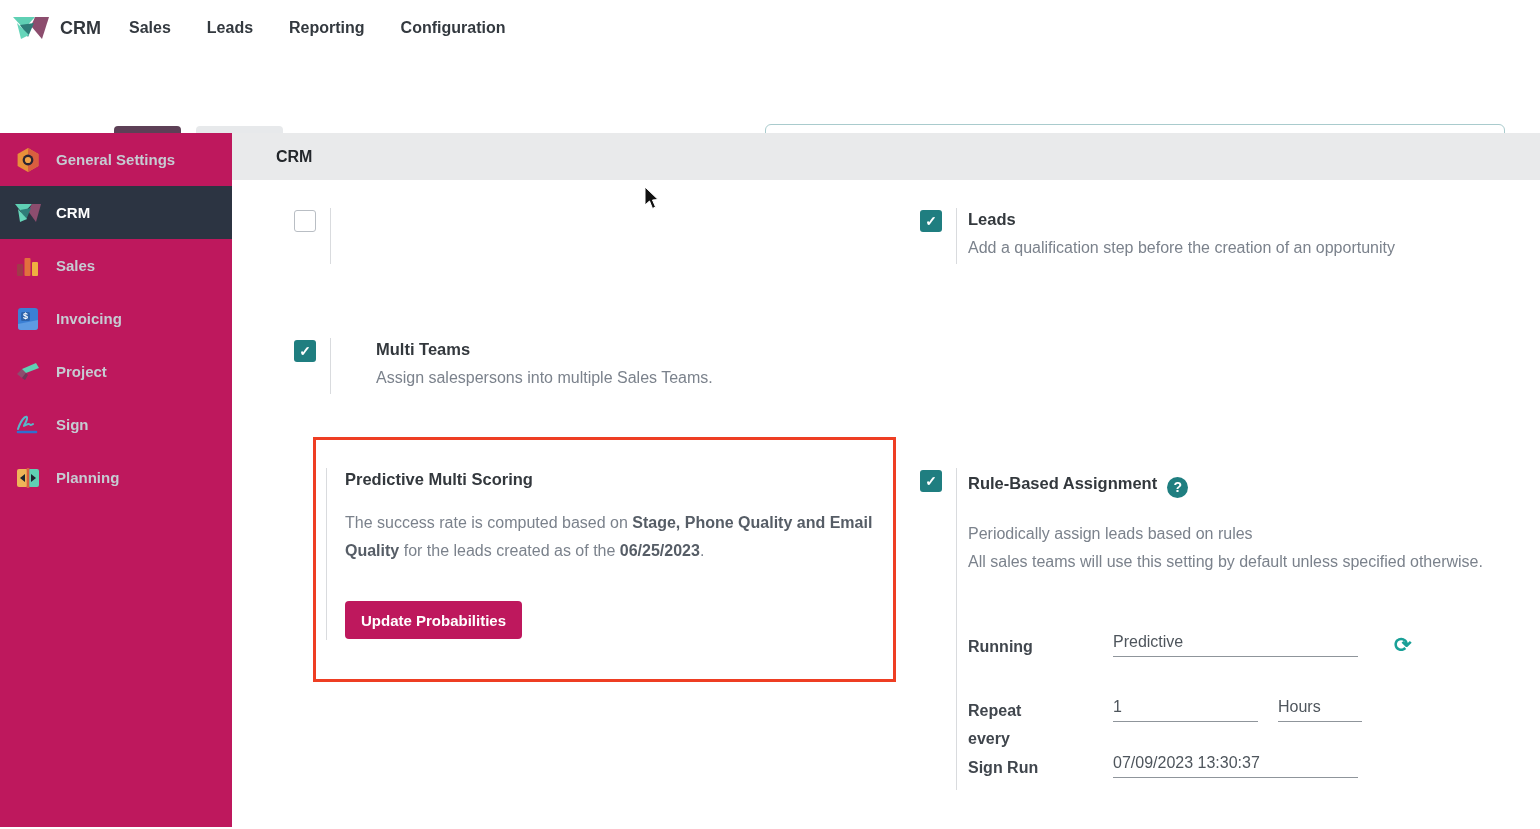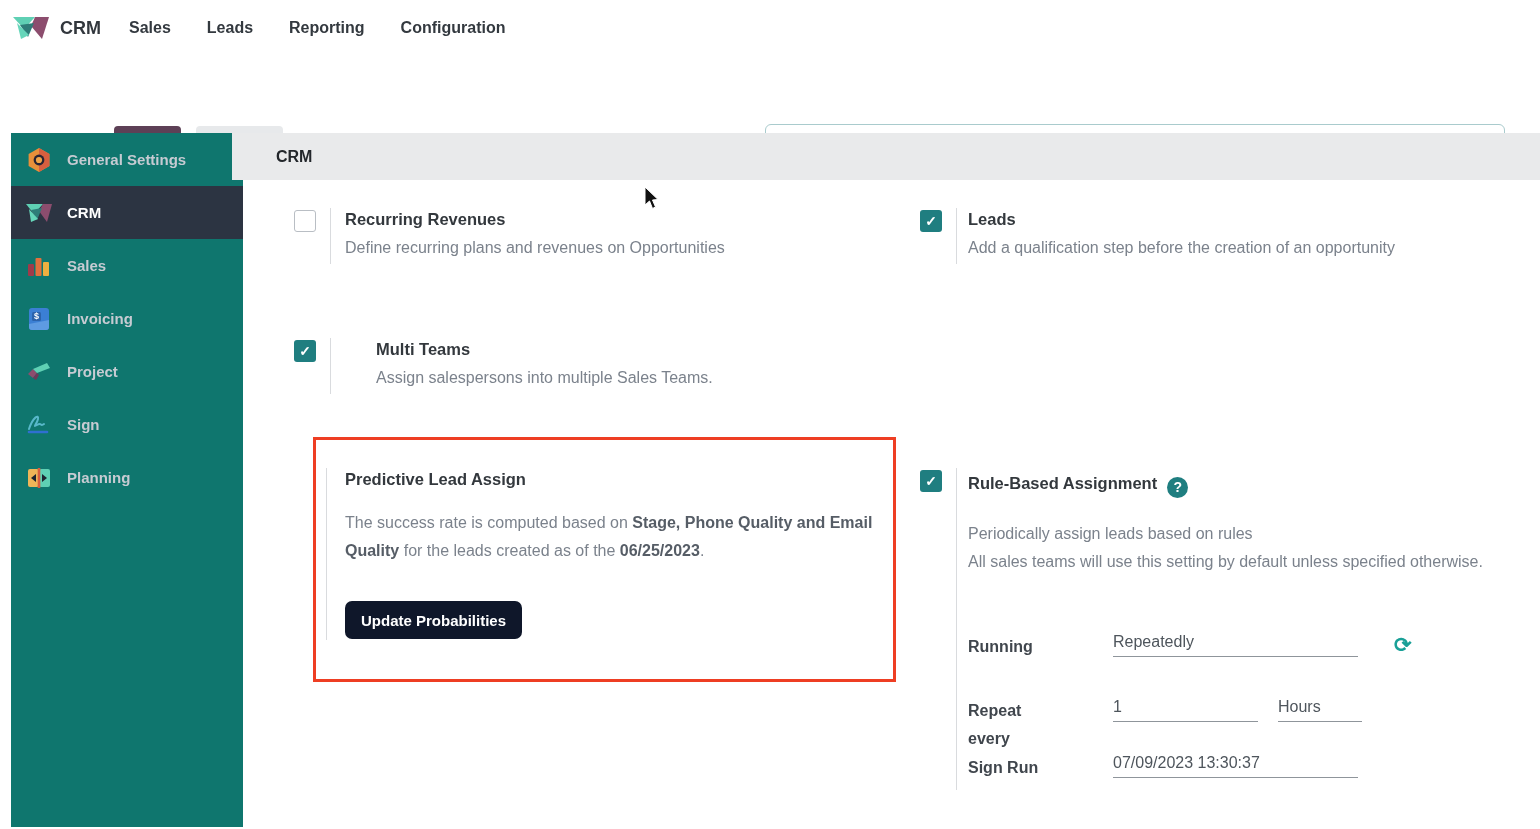--- a/index.html
+++ b/index.html
@@ -23,21 +23,21 @@
   .btn-save { position:absolute; left:114px; top:70px; background:#5d4056; color:#fff; }
   .btn-discard { position:absolute; left:196px; top:70px; background:#e7e9eb; color:#4a5056; }
   .searchbox { position:absolute; left:765px; top:68px; width:740px; height:43px;
                border:1px solid #a9cbcd; border-radius:6px; background:#fff;
                display:flex; align-items:center; padding:0 13px; }
   .searchbox input { border:none; outline:none; flex:1; margin-left:10px; font-size:16px;
                      color:#495057; background:transparent; font-family:"Liberation Sans",sans-serif; }
   .searchbox input::placeholder { color:#b9bec4; }
 
   
-  .sidebar { position:absolute; left:0; top:133px; width:232px; height:696px; background:#0f766e;margin-left:11px; }
+  .sidebar { position:absolute; left:0; top:133px; width:232px; height:696px; background:#be185d; }
   .side-item { display:flex; align-items:center; height:53px; padding-left:14px; cursor:pointer; }
   .side-item.active { background:#2c3442; }
   .side-item .side-icon { width:28px; height:28px; flex:0 0 28px; }
   .side-item .side-label { margin-left:14px; font-size:15px; font-weight:600; color:#c6cbd2; }
   .side-item.active .side-label { color:#ffffff; font-weight:700; }
 
   
   .main-header { position:absolute; left:232px; top:133px; width:1308px; height:47px;
                  background:#e9eaeb; display:flex; align-items:center; }
   .main-header-title { margin-left:44px; font-size:16px; font-weight:700; color:#23272b; }
@@ -51,21 +51,21 @@
   .setting-title { font-size:16.5px; font-weight:700; color:#33383d; }
   .setting-desc { font-size:16px; color:#7b828c; margin-top:6px; line-height:26px; }
   .text-block { position:absolute; }
 
   .red-frame { position:absolute; left:313px; top:437px; width:583px; height:245px;
                border:3px solid #ee3e23; background:transparent; }
 
   .para { font-size:16px; color:#7b828c; line-height:28px; }
   .para b { color:#565d66; }
 
-  .btn-update { position:absolute; left:345px; top:601px; background:#0f172a; color:#fff;border-radius:7px; }
+  .btn-update { position:absolute; left:345px; top:601px; background:#be185d; color:#fff; }
 
   .help-badge { display:inline-flex; width:21px; height:21px; border-radius:50%;
                 background:#1f7e80; color:#fff; font-size:14px; font-weight:700;
                 align-items:center; justify-content:center; margin-left:10px; vertical-align:-3px; cursor:pointer; }
 
   .field-label { position:absolute; font-size:16px; color:#40464d; line-height:28px;font-weight:bold; }
   .field-value { position:absolute; font-size:16px; color:#4e555c; padding-bottom:5px;
                  border-bottom:1px solid #8f959b; cursor:text; }
   .refresh-icon { position:absolute; left:1394px; top:634px; font-size:21px; font-weight:700;
                   color:#19a097; cursor:pointer; line-height:1; }
@@ -179,24 +179,20 @@
 
 
   </div>
 
   <div class="main-header">
     <span class="main-header-title">CRM</span>
   </div>
 
   <div class="checkbox unchecked" style="left:294px; top:210px;"></div>
   <div class="vsep" style="left:330px; top:208px; height:56px;"></div>
-  <div class="text-block" style="left:345px; top:210px; width:540px;">
-    <div class="setting-title">Recurring Revenues</div>
-    <div class="setting-desc">Define recurring plans and revenues on Opportunities</div>
-  </div>
 
   <div class="checkbox checked" style="left:920px; top:210px;">
     <span>✓</span>
   </div>
   <div class="vsep" style="left:956px; top:208px; height:56px;"></div>
   <div class="text-block" style="left:968px; top:210px; width:560px;">
     <div class="setting-title">Leads</div>
     <div class="setting-desc">Add a qualification step before the creation of an opportunity</div>
   </div>
 
@@ -205,21 +201,21 @@
   </div>
   <div class="vsep" style="left:330px; top:338px; height:56px;"></div>
   <div class="text-block" style="left:345px; top:340px; width:540px;margin-left:31px;">
     <div class="setting-title">Multi Teams</div>
     <div class="setting-desc">Assign salespersons into multiple Sales Teams.</div>
   </div>
 
   <div class="red-frame"></div>
   <div class="vsep" style="left:326px; top:468px; height:172px;"></div>
   <div class="text-block" style="left:345px; top:470px; width:550px;">
-    <div class="setting-title">Predictive Lead Assign</div>
+    <div class="setting-title">Predictive Multi Scoring</div>
     <div class="para" style="margin-top:20px;">
       <span>The success rate is computed based on </span><b>Stage, Phone Quality and Email Quality</b><span> for the leads created as of the </span><b>06/25/2023</b><span>.</span>
     </div>
   </div>
   <button class="btn btn-update">Update Probabilities</button>
 
   <div class="checkbox checked" style="left:920px; top:470px;">
     <span>✓</span>
   </div>
   <div class="vsep" style="left:956px; top:468px; height:322px;"></div>
@@ -227,21 +223,21 @@
     <div>
       <span class="setting-title">Rule-Based Assignment</span><span class="help-badge">?</span>
     </div>
     <div class="para" style="margin-top:22px;">
       <div>Periodically assign leads based on rules</div>
       <div>All sales teams will use this setting by default unless specified otherwise.</div>
     </div>
   </div>
 
   <div class="field-label" style="left:968px; top:633px;">Running</div>
-  <div class="field-value" style="left:1113px; top:633px; width:245px;">Repeatedly</div>
+  <div class="field-value" style="left:1113px; top:633px; width:245px;">Predictive</div>
   <span class="refresh-icon">⟳</span>
 
   <div class="field-label" style="left:968px; top:697px; width:82px;">Repeat every</div>
   <div class="field-value" style="left:1113px; top:698px; width:145px;">1</div>
   <div class="field-value" style="left:1278px; top:698px; width:84px;">Hours</div>
 
   <div class="field-label" style="left:968px; top:754px;">Sign Run</div>
   <div class="field-value" style="left:1113px; top:754px; width:245px;">07/09/2023 13:30:37</div>
 
   <svg class="cursor" viewBox="0 0 17 24">

